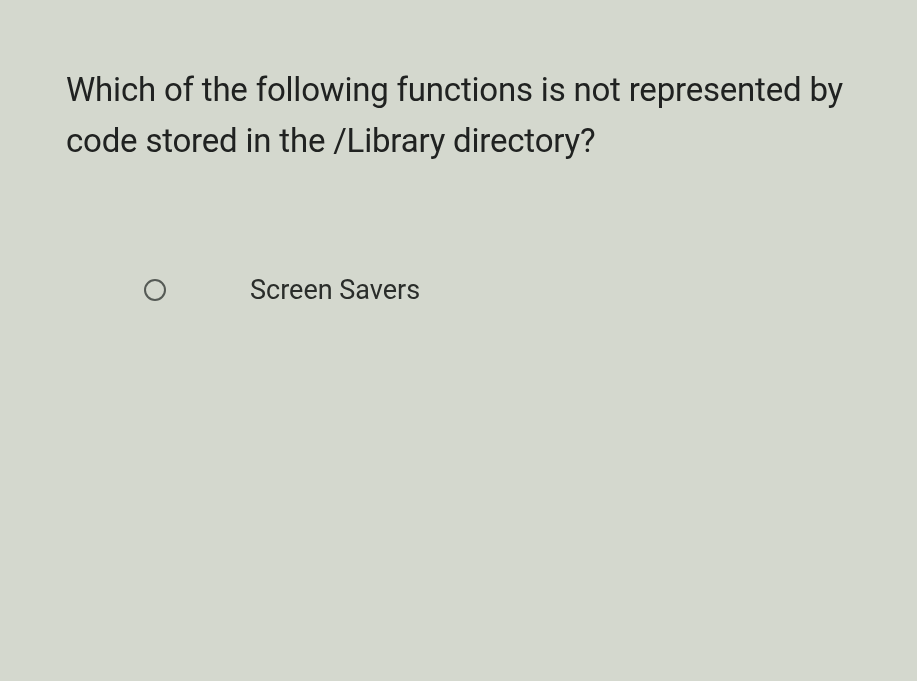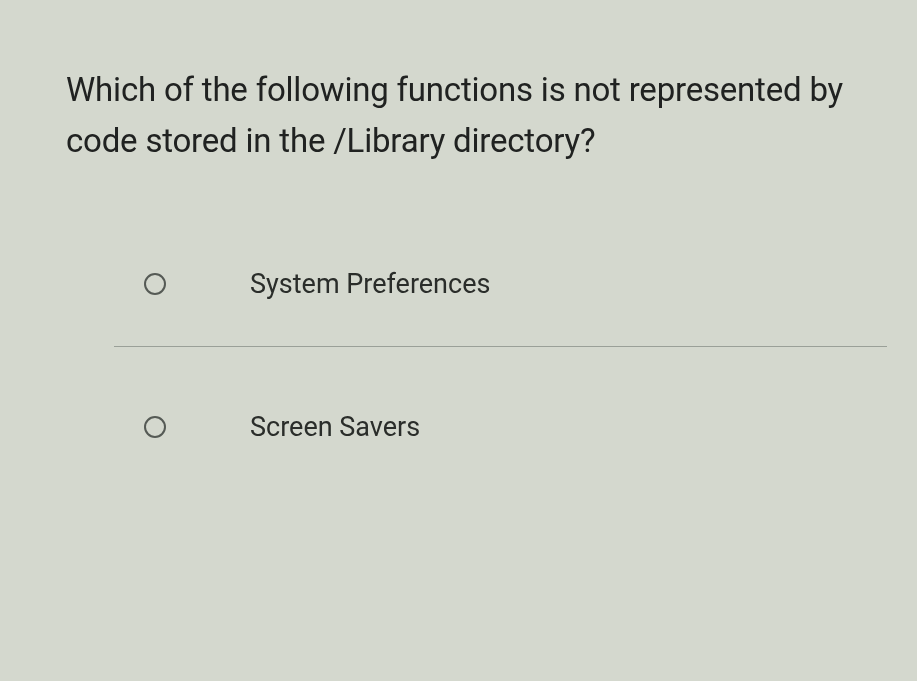--- a/index.html
+++ b/index.html
@@ -58,24 +58,20 @@
     }
   </style>
 </head>
 <body>
 
 <div class="quiz-container">
   <div class="question-text">Which of the following functions is not represented by code stored in the /Library directory?</div>
 
   <div class="options">
 
-    <div class="option-row">
-      <div class="radio"></div>
-      <div class="option-label">System Preferences</div>
-    </div>
 
 
 
     <div class="option-row">
       <div class="radio"></div>
       <div class="option-label">Screen Savers</div>
     </div>
 
   </div>
 </div>

